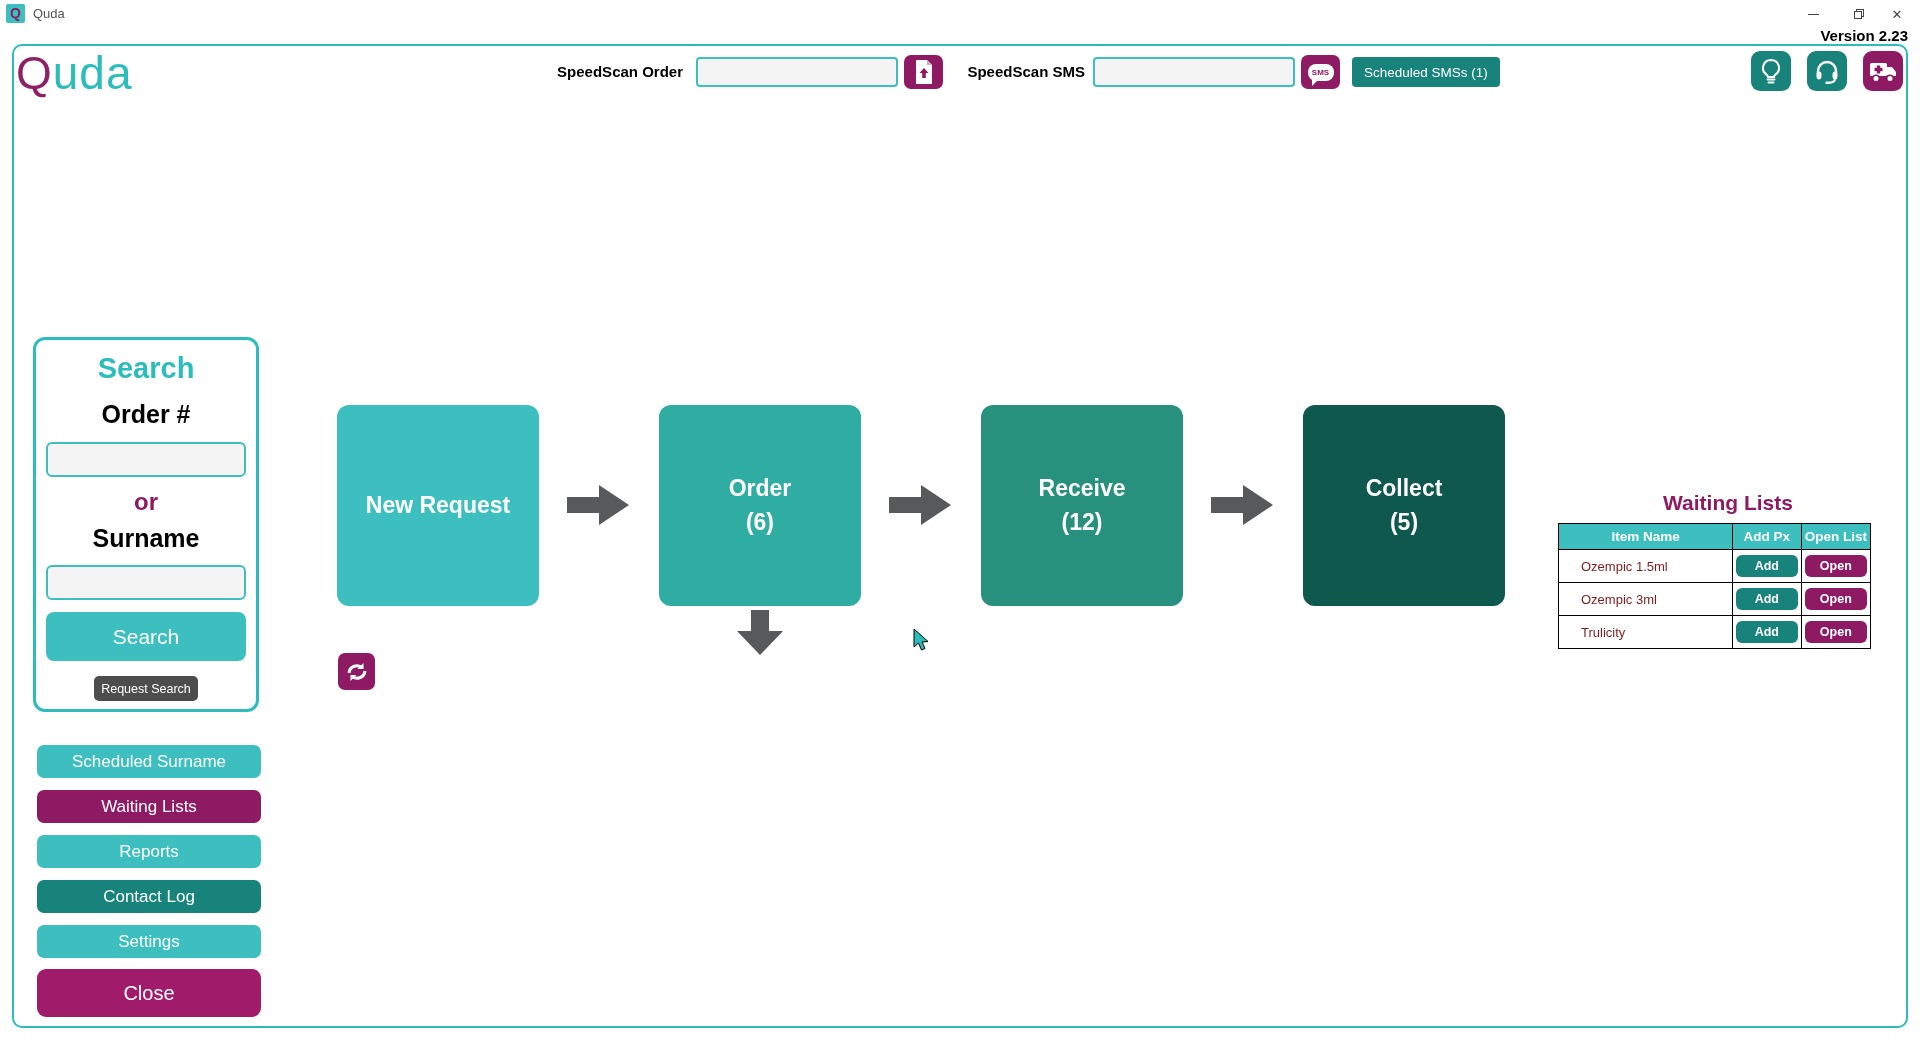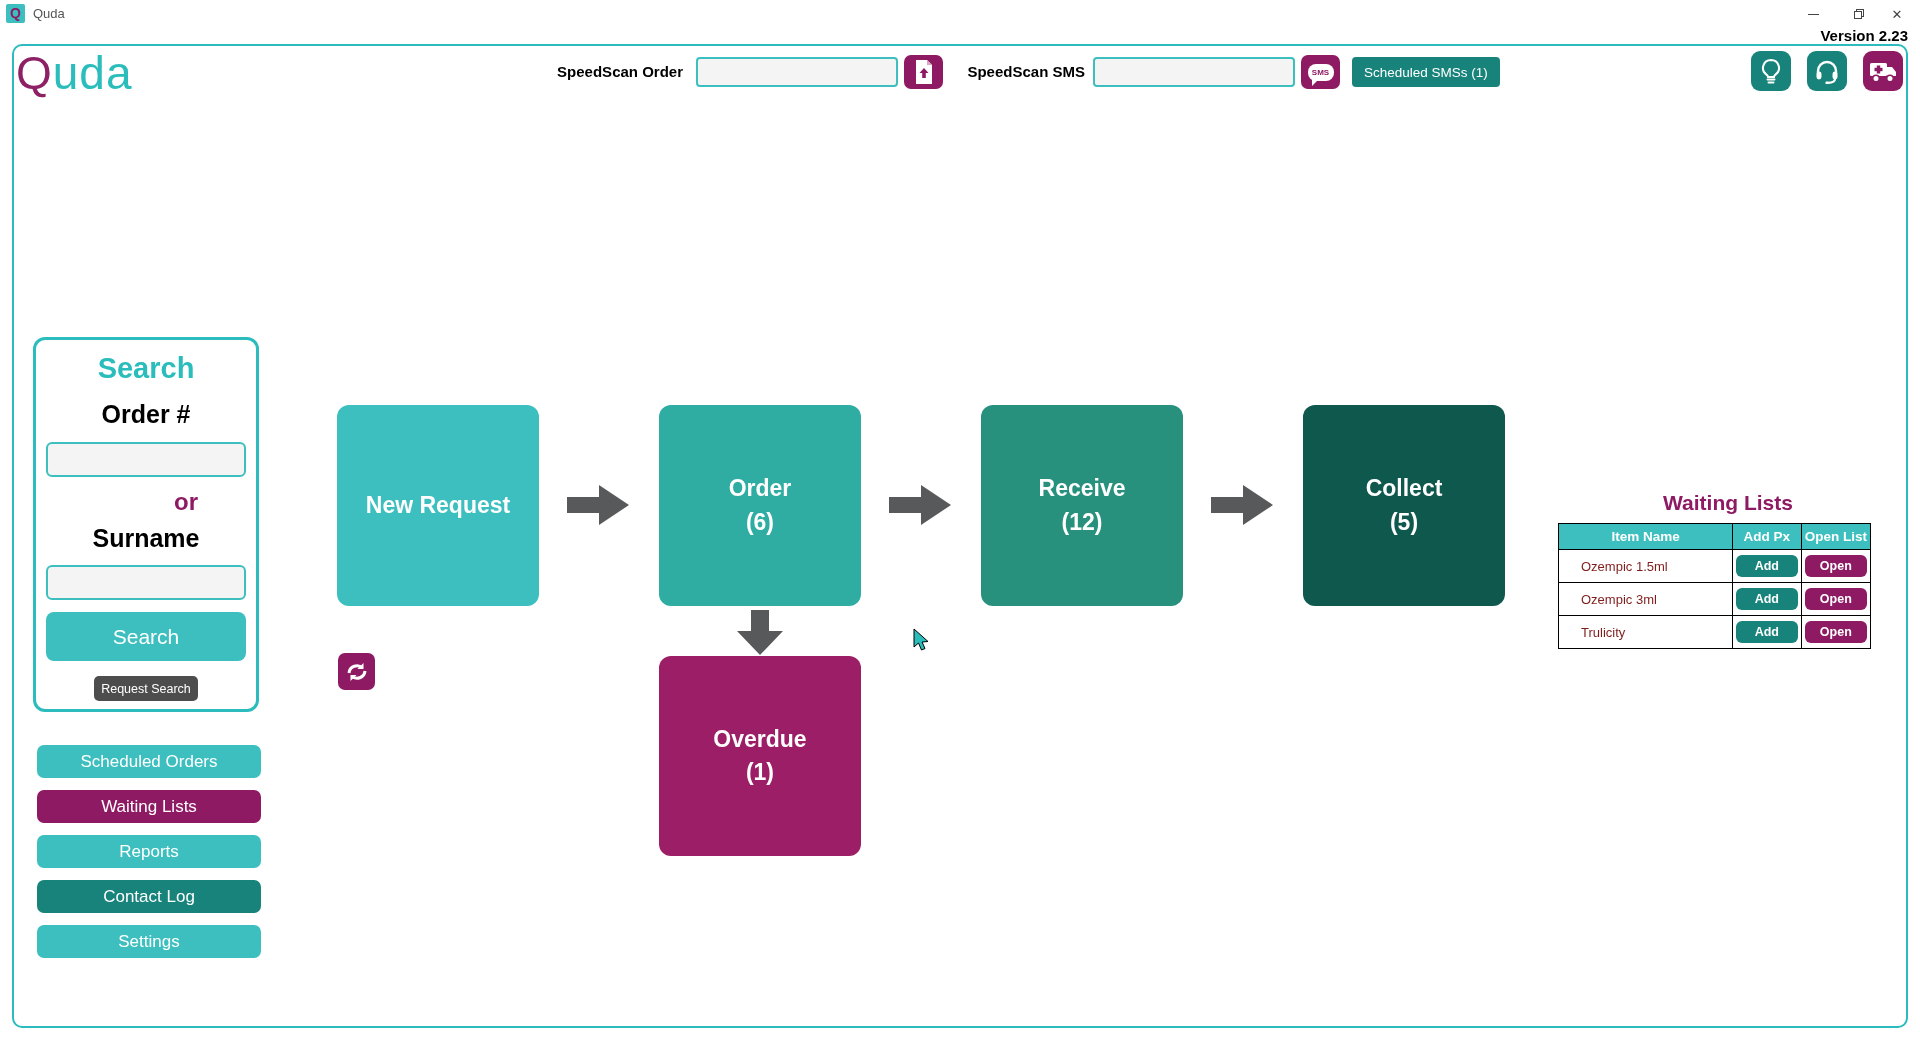--- a/index.html
+++ b/index.html
@@ -42,21 +42,21 @@
   .teal-dark-btn { background:#17837a; }
   .scheduled-btn { background:#17837a; color:#fff; border:none; border-radius:4px;
                    font-size:13.5px; height:30px; padding:0 12px; cursor:pointer; }
 
   
   .search-panel { left:33px; top:337px; width:226px; height:375px;
                   border:3px solid #2cbcbd; border-radius:12px; background:#fff; }
   .sp-title { left:33px; top:352px; width:226px; text-align:center; font-size:29px;
               font-weight:bold; color:#2bbcbc; }
   .sp-label { width:226px; left:33px; text-align:center; font-size:25px; font-weight:bold; color:#000; }
-  .sp-or    { width:226px; left:33px; text-align:center; font-size:24px; font-weight:bold; color:#8e1a63;margin-left:40px; }
+  .sp-or    { width:226px; left:33px; text-align:center; font-size:24px; font-weight:bold; color:#8e1a63; }
   .sp-input { left:46px; width:200px; height:35px; background:#f4f4f4;
               border:2px solid #3dbfbf; border-radius:6px; font-size:17px; padding:0 8px; outline:none; }
   .sp-search-btn { left:46px; top:612px; width:200px; height:49px; background:#3dbfbf;
                    color:#fff; font-size:21px; border:none; border-radius:8px; cursor:pointer; }
   .sp-adv-btn { left:94px; top:676px; width:104px; height:25px; background:#4d4d4d;
                 color:#fff; font-size:12.5px; border:none; border-radius:5px; cursor:pointer; }
 
   
   .side-btn { left:37px; width:224px; height:33px; color:#fff; font-size:17px;
               border:none; border-radius:7px; cursor:pointer; }
@@ -165,25 +165,26 @@
   <div class="abs search-panel"></div>
   <div class="abs sp-title">Search</div>
   <div class="abs sp-label" style="top:400px;">Order #</div>
   <input class="abs sp-input" style="top: 442px;" value="">
   <div class="abs sp-or" style="top:488px;">or</div>
   <div class="abs sp-label" style="top:524px;">Surname</div>
   <input class="abs sp-input" style="top: 565px;" value="">
   <button class="abs sp-search-btn">Search</button>
   <button class="abs sp-adv-btn">Request Search</button>
 
-  <button class="abs side-btn" style="top: 745px; background: rgb(61, 191, 191);">Scheduled Orders</button>
+  <button class="abs side-btn" style="top: 745px; background: rgb(61, 191, 191);">Scheduled Surname</button>
   <button class="abs side-btn" style="top: 790px; background: rgb(142, 26, 99);">Waiting Lists</button>
   <button class="abs side-btn" style="top: 835px; background: rgb(61, 191, 191);">Reports</button>
   <button class="abs side-btn" style="top: 880px; background: rgb(23, 131, 122);">Contact Log</button>
   <button class="abs side-btn" style="top: 925px; background: rgb(61, 191, 191);">Settings</button>
+  <button class="abs side-btn close" style="top: 969px; background: rgb(160, 28, 107);">Close</button>
 
   <div class="abs flow-box" style="left: 337px; top: 405px; background: rgb(61, 191, 191);">
     <div class="lbl"><span>New Request</span></div>
   </div>
 
   <div class="abs arrow" style="left:567px; top:481px;">
     <svg width="62" height="48" viewBox="0 0 62 48">
         <path d="M0 16 H32 V4 L62 24 L32 44 V32 H0 Z" fill="#58595b"></path>
       </svg>
   </div>
@@ -214,24 +215,20 @@
     <div class="lbl"><span>Collect</span><br>
     <span>(5)</span></div>
   </div>
 
   <div class="abs arrow" style="left:737px; top:610px;">
     <svg width="46" height="45" viewBox="0 0 46 45">
         <path d="M14 0 H32 V21 H46 L23 45 L0 21 H14 Z" fill="#58595b"></path>
       </svg>
   </div>
 
-  <div class="abs flow-box" style="left: 659px; top: 656px; height: 200px; background: rgb(156, 30, 102);">
-    <div class="lbl"><span>Overdue</span><br>
-    <span>(1)</span></div>
-  </div>
 
   <button class="abs sq-btn magenta-btn refresh-btn">
     <svg width="24" height="24" viewBox="0 0 24 24">
       <path d="M4 13 a8 8 0 0 1 13.5 -5" fill="none" stroke="#fff" stroke-width="3"></path>
       <path d="M18.5 3 v6 h-6 z" fill="#fff"></path>
       <path d="M20 11 a8 8 0 0 1 -13.5 5" fill="none" stroke="#fff" stroke-width="3"></path>
       <path d="M5.5 21 v-6 h6 z" fill="#fff"></path>
     </svg>
   </button>
 

